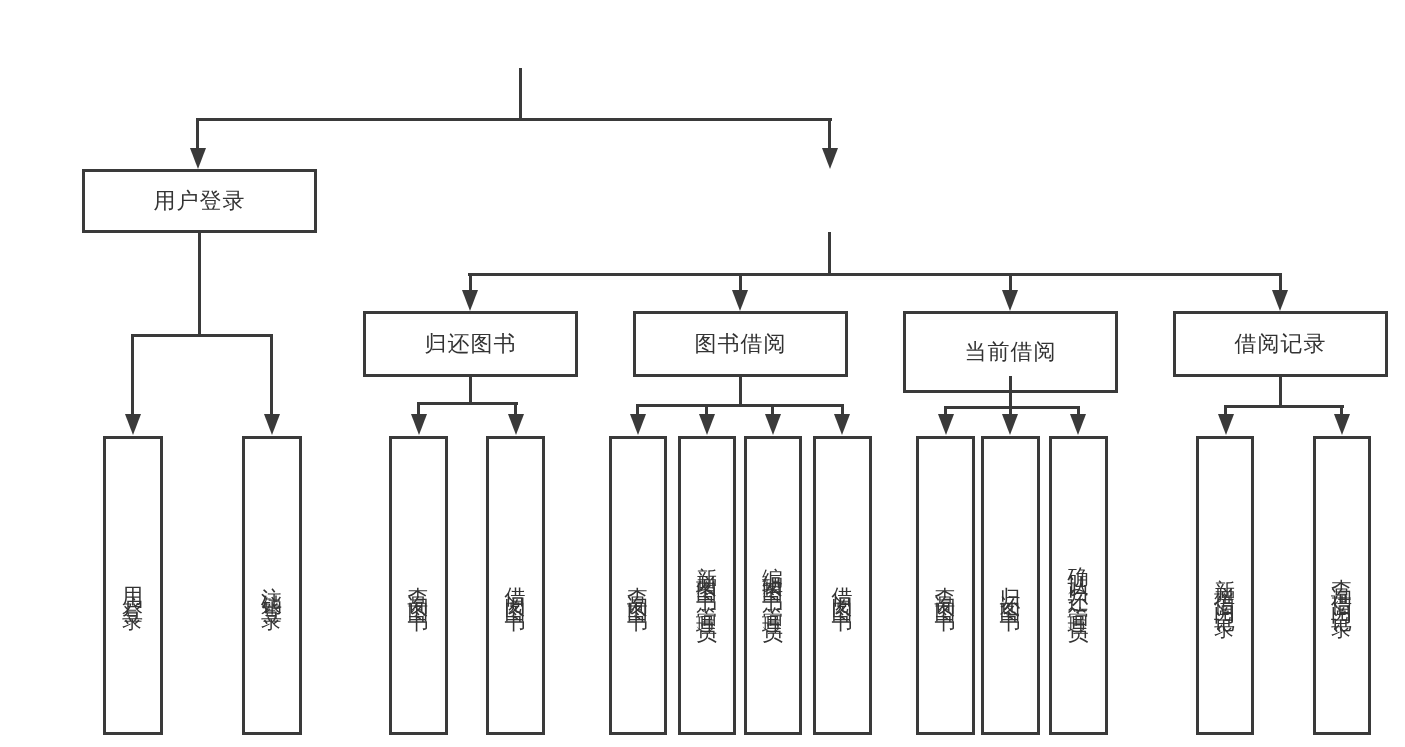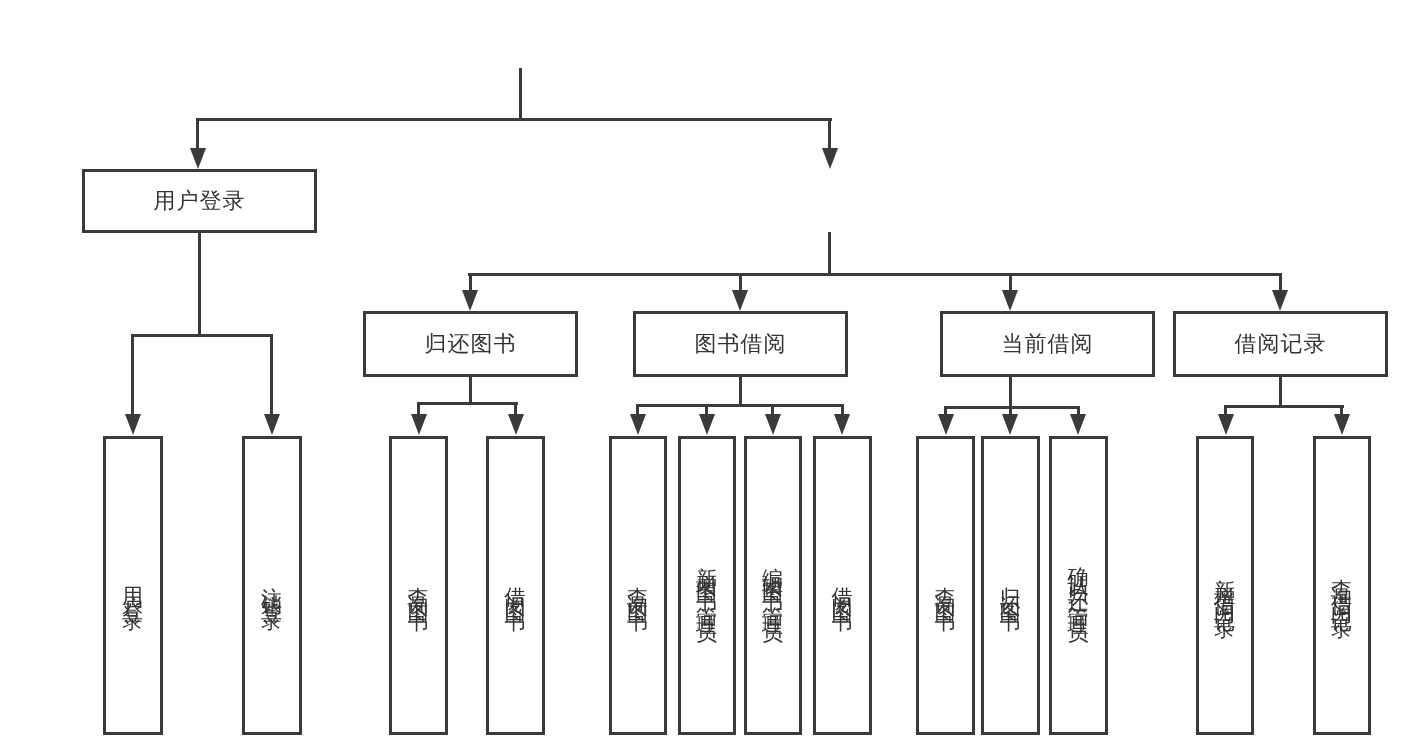--- a/index.html
+++ b/index.html
@@ -25,21 +25,21 @@
     position:absolute;width:0;height:0;
     border-left:8px solid transparent;border-right:8px solid transparent;
     border-top:21px solid #3a3a3a;
   }
   
   .n-root{left:21px;top:13px;width:999px;height:56px;}
   .n-login{left:82px;top:169px;width:235px;height:64px;}
   .n-mgmt{left:712px;top:169px;width:235px;height:64px;}
   .n-newbooks{left:363px;top:311px;width:215px;height:66px;}
   .n-borrowing{left:633px;top:311px;width:215px;height:66px;}
-  .n-current{left:903px;top:311px;width:215px;height:66px;margin-left:37px;}
+  .n-current{left:903px;top:311px;width:215px;height:82px;}
   .n-records{left:1173px;top:311px;width:215px;height:66px;}
   .lf-login{left:103px;width:60px;}
   .lf-logout{left:242px;width:60px;}
   .lf-nb-query{left:389px;width:59px;}
   .lf-nb-borrow{left:486px;width:59px;}
   .lf-bw-query{left:609px;width:58px;}
   .lf-bw-add{left:678px;width:58px;}
   .lf-bw-edit{left:744px;width:58px;}
   .lf-bw-borrow{left:813px;width:59px;}
   .lf-cu-query{left:916px;width:59px;}

